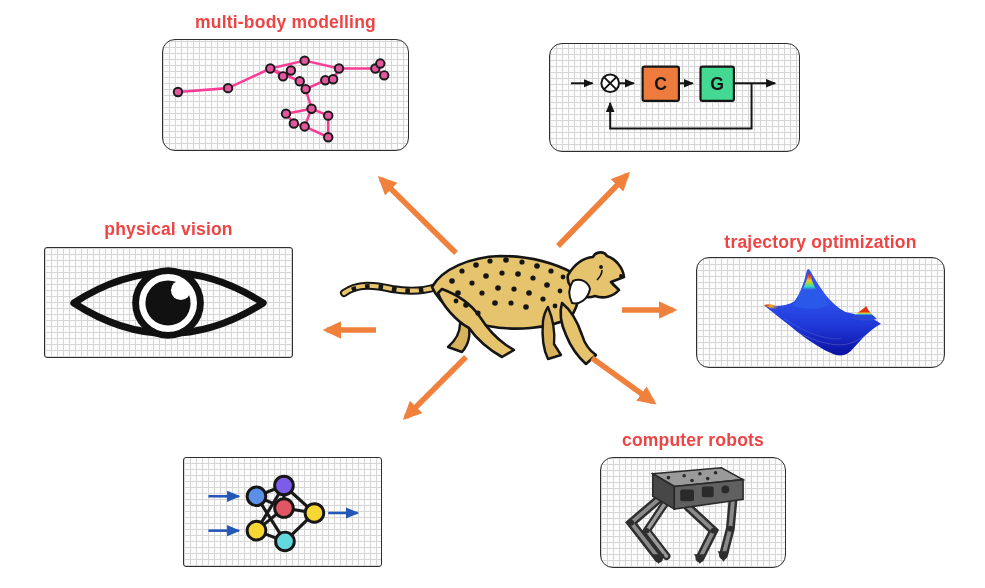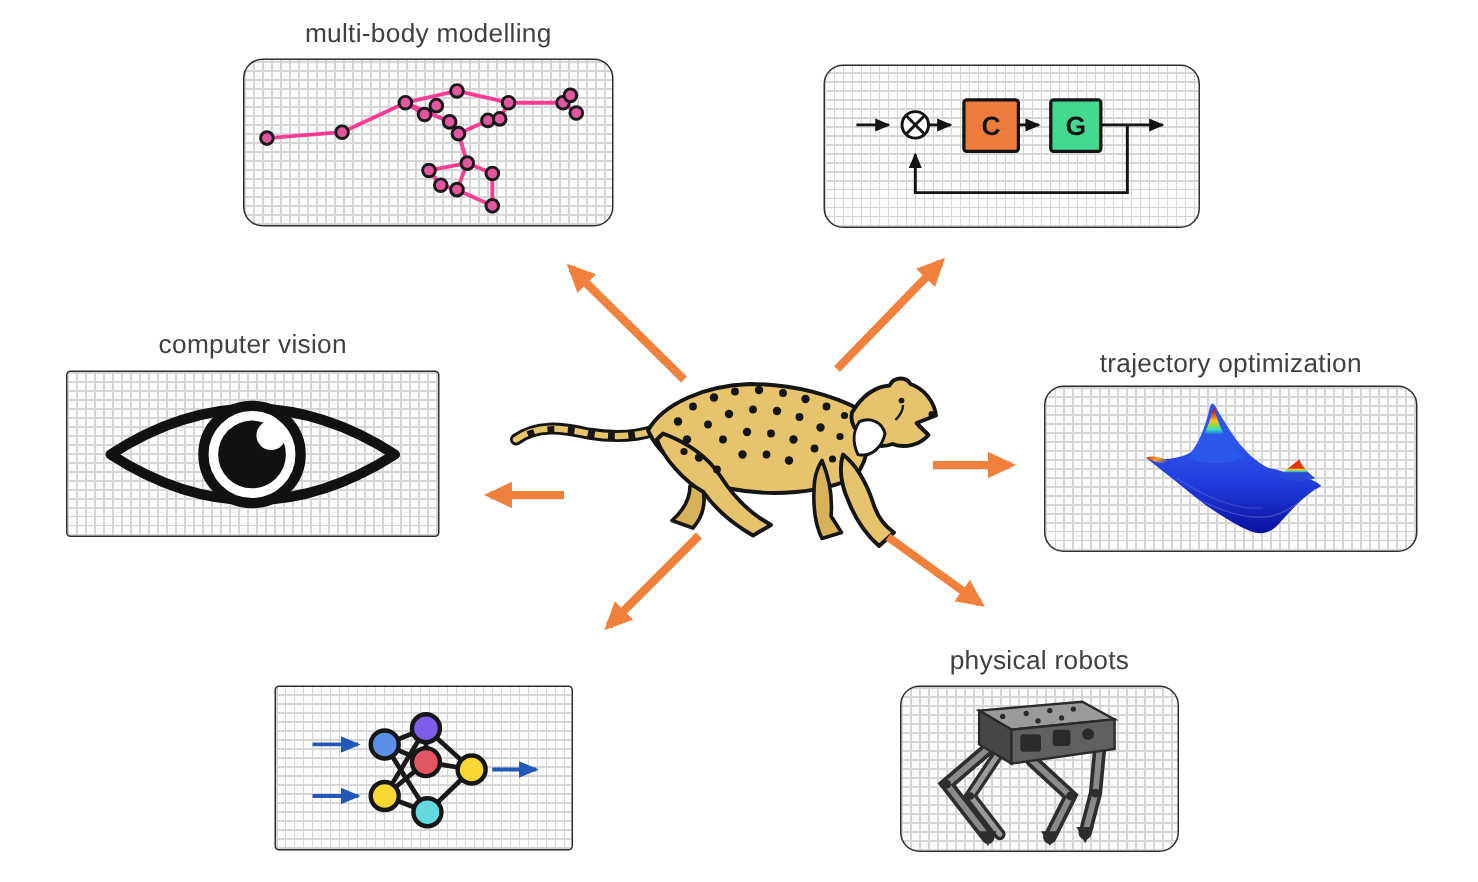--- a/index.html
+++ b/index.html
@@ -16,37 +16,37 @@
     background-image:
       repeating-linear-gradient(0deg,var(--grid) 0 1px,transparent 1px 6px),
       repeating-linear-gradient(90deg,var(--grid) 0 1px,transparent 1px 6px);
     border:1.7px solid #2e2e2e;
     box-sizing:border-box;
   }
   .panel.rounded{border-radius:13px;border-width:1.9px;}
   .panel.square{border-radius:3px;}
   .panel-title{
     position:absolute;
-    font-weight:normal;font-size:17.5px;line-height:20px;color:#404040;
+    font-weight:bold;font-size:17.5px;line-height:20px;color:#ef4444;
     text-align:center;letter-spacing:.2px;white-space:nowrap;
   }
   .artsvg{position:absolute;left:0;top:0;width:100%;height:100%;display:block;}
   svg text{font-family:"Liberation Sans",sans-serif;font-weight:bold;}
   #arrow-overlay{position:absolute;left:0;top:0;pointer-events:none;}
   .oarrow{stroke:var(--arrow);stroke-width:5.5;fill:none;}
 </style>
 </head>
 <body>
 
 <div id="stage">
 
   <div class="panel-title" style="left:162px;top:12px;width:247px;">multi-body modelling</div>
-  <div class="panel-title" style="left:44px;top:219px;width:249px;">computer vision</div>
+  <div class="panel-title" style="left:44px;top:219px;width:249px;">physical vision</div>
   <div class="panel-title" style="left:696px;top:232px;width:249px;">trajectory optimization</div>
-  <div class="panel-title" style="left:600px;top:430px;width:186px;">physical robots</div>
+  <div class="panel-title" style="left:600px;top:430px;width:186px;">computer robots</div>
 
   <div class="panel rounded" style="left:162px;top:39px;width:247px;height:112px;">
     <svg class="artsvg" viewBox="0 0 247 112">
       <g id="skel-g">
           <line x1="14" y1="53" x2="65" y2="49" stroke="#fb3c96" stroke-width="2.6"></line>
           <line x1="65" y1="49" x2="108" y2="29" stroke="#fb3c96" stroke-width="2.6"></line>
           <line x1="108" y1="29" x2="143" y2="21" stroke="#fb3c96" stroke-width="2.6"></line>
           <line x1="108" y1="29" x2="121" y2="37" stroke="#fb3c96" stroke-width="2.6"></line>
           <line x1="121" y1="37" x2="129" y2="31" stroke="#fb3c96" stroke-width="2.6"></line>
           <line x1="108" y1="29" x2="138" y2="42" stroke="#fb3c96" stroke-width="2.6"></line>

